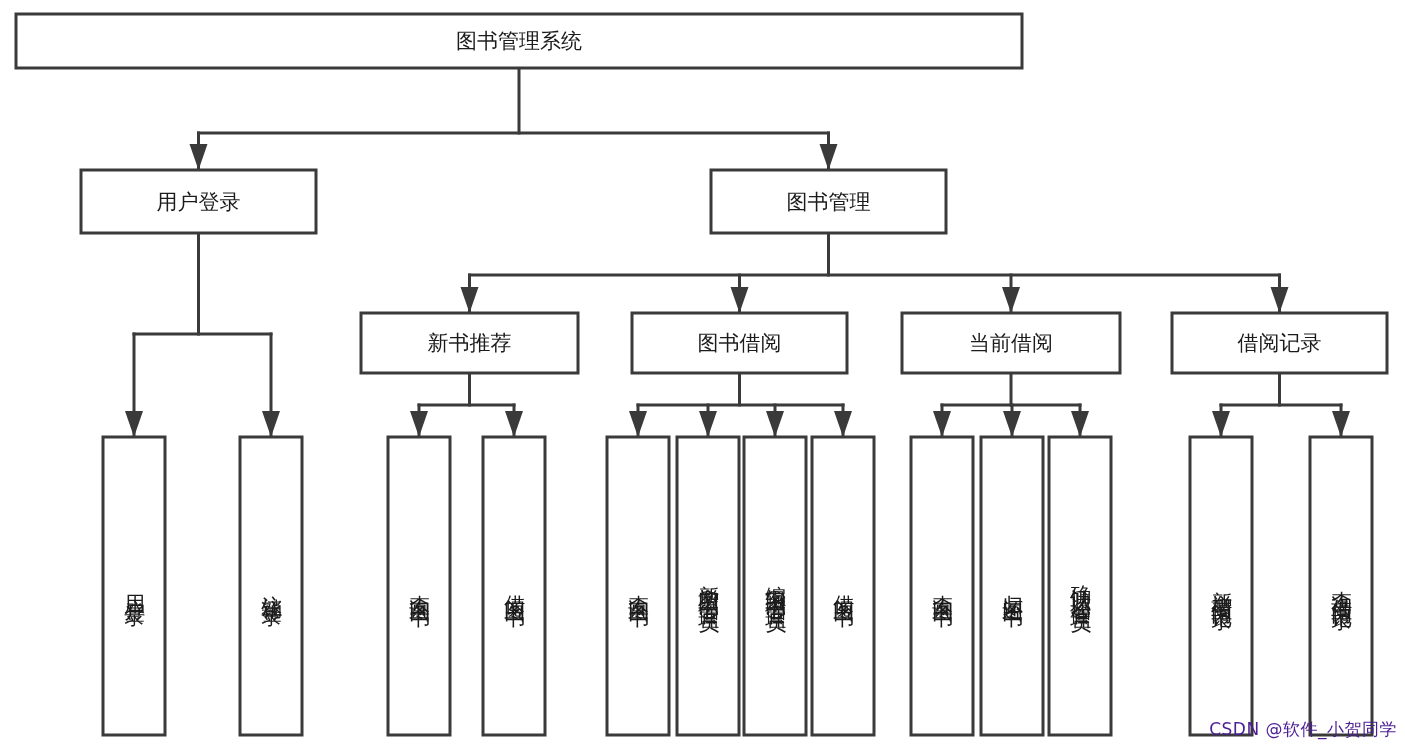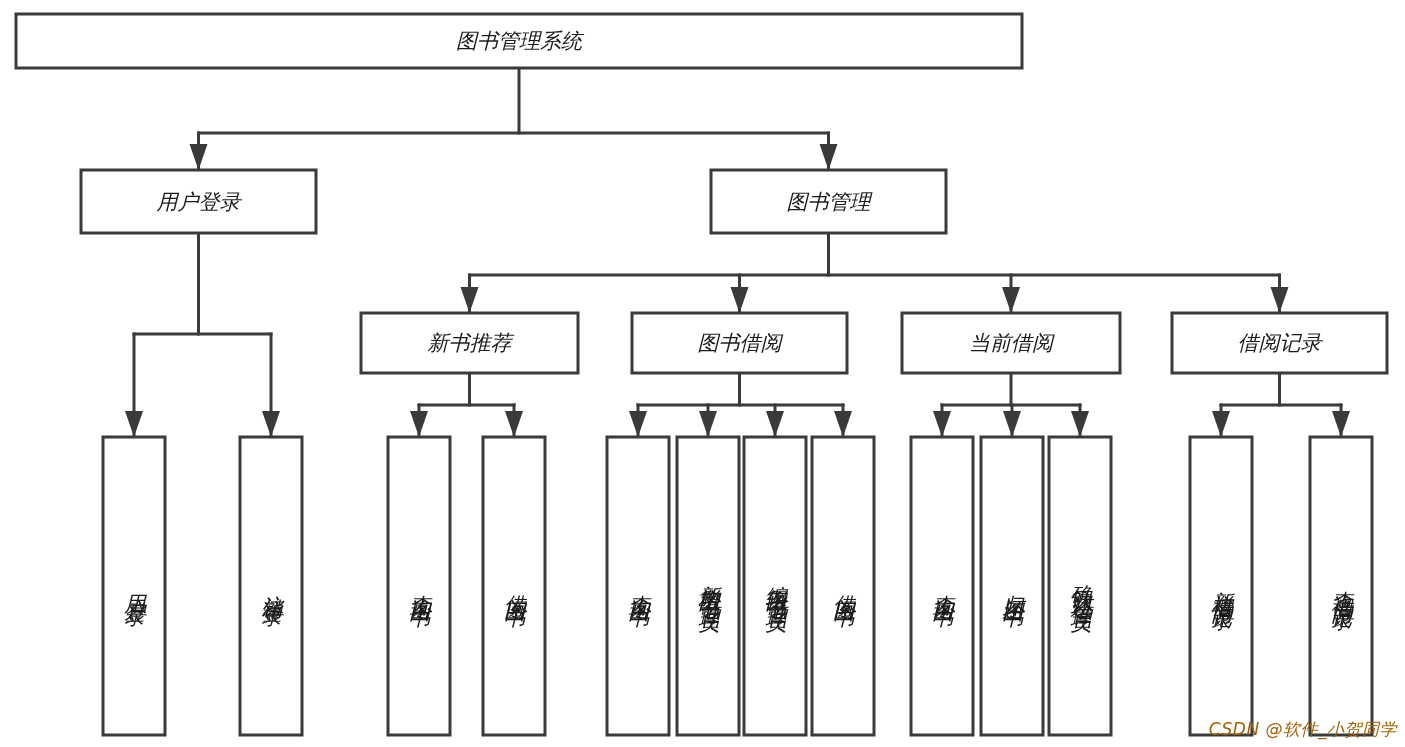--- a/index.html
+++ b/index.html
@@ -12,21 +12,20 @@
     width: 1405px;
     height: 747px;
     font-family: "DejaVu Sans", "Liberation Sans", sans-serif;
     overflow: hidden;
   }
   #diagram-root {
     position: relative;
     width: 1405px;
     height: 747px;
     background: #ffffff;
-    font-style: italic;
   }
   svg#tree-svg {
     position: absolute;
     left: 0;
     top: 0;
     width: 1405px;
     height: 747px;
     display: block;
   }
   .node-box {
@@ -67,21 +66,21 @@
     color: #1b1b1b;
     letter-spacing: 4px;
     white-space: nowrap;
   }
   .watermark {
     position: absolute;
     right: 8px;
     bottom: 6px;
     font-family: "DejaVu Sans", "Liberation Sans", sans-serif;
     font-size: 17px;
-    color: #a16207;
+    color: #4c1d95;
     letter-spacing: 0.5px;
     white-space: nowrap;
   }
 </style>
 </head>
 <body>
 
 <div id="diagram-root">
 
   <svg id="tree-svg" viewBox="0 0 1405 747" xmlns="http://www.w3.org/2000/svg">

